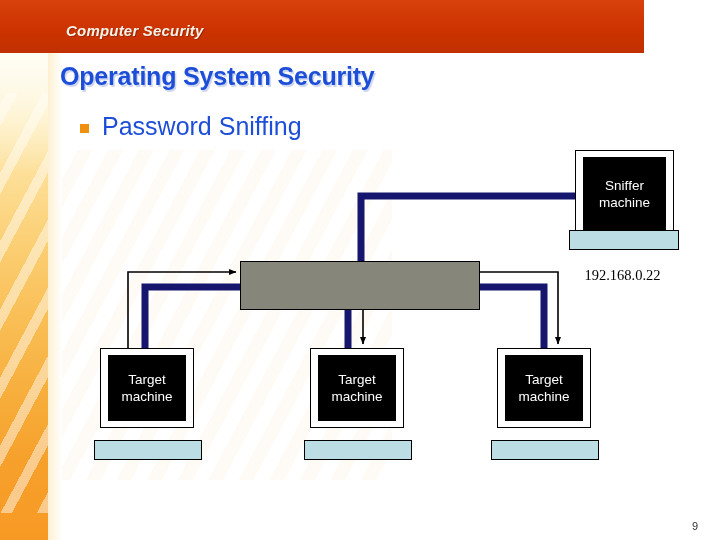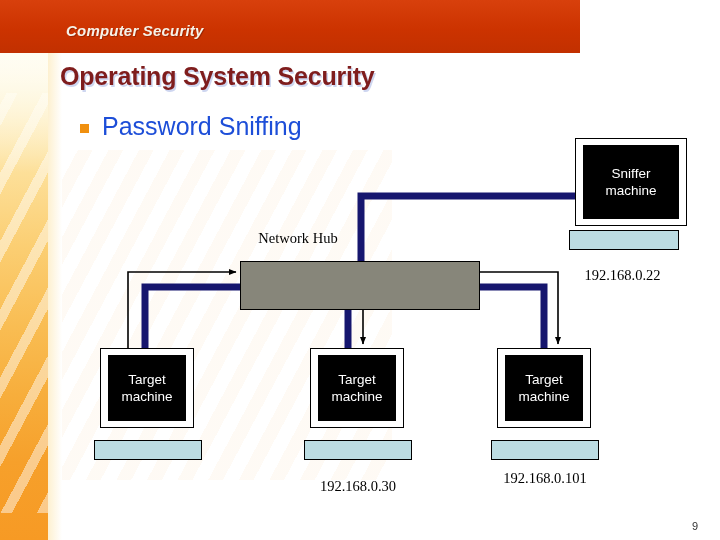--- a/index.html
+++ b/index.html
@@ -7,21 +7,21 @@
   body {
     width:720px; height:540px;
     background:#ffffff;
     font-family:"Liberation Sans", sans-serif;
     overflow:hidden;
     position:relative;
   }
 
   
   #banner{
-    position:absolute; left:0; top:0; width:580px; height:53px;
+    position:absolute; left:0; top:0; width:644px; height:53px;
     background:#d13507;
     background-image:linear-gradient(180deg,#d8400c 0%,#cc3300 55%,#c23000 100%);
   }
   #banner-title{
     position:absolute; left:66px; top:22px;
     font-size:15px; font-weight:bold; font-style:italic;
     color:#f6f2e8; letter-spacing:0.2px;
     text-shadow:1px 1px 0 rgba(120,28,0,.55);
     white-space:nowrap;
   }
@@ -55,21 +55,21 @@
     position:absolute; left:62px; top:150px; width:330px; height:330px;
     background:repeating-linear-gradient(118deg,
       rgba(250,225,190,.00) 0px, rgba(250,225,190,.00) 14px,
       rgba(250,222,186,.30) 14px, rgba(250,222,186,.30) 27px);
     opacity:.5; pointer-events:none;
   }
 
   
   #slide-title{
     position:absolute; left:60px; top:62px;
-    font-size:25px; font-weight:bold; color:#7f1d1d;
+    font-size:25px; font-weight:bold; color:#1d4ed8;
     letter-spacing:-0.2px; white-space:nowrap;
     text-shadow:1.5px 1.5px 0 rgba(190,200,235,.75);
   }
 
   
   #bullet-row{ position:absolute; left:80px; top:112px; display:flex; align-items:center; }
   #bullet-mark{ width:9px; height:9px; background:#f0900f; margin-right:13px; margin-top:4px; }
   #bullet-text{ font-size:25px; color:#1d4ed8; white-space:nowrap; }
 
   
@@ -144,24 +144,23 @@
 
     <path d="M478,287 L544,287 L544,350" stroke="#16166e" stroke-width="7" fill="none" stroke-linecap="butt"></path>
 
     <path d="M128,350 L128,272 L236,272" stroke="#000" stroke-width="1.6" fill="none" marker-end="url(#ah)"></path>
 
     <path d="M363,310 L363,344" stroke="#000" stroke-width="1.6" fill="none" marker-end="url(#ah)"></path>
 
     <path d="M480,272 L558,272 L558,344" stroke="#000" stroke-width="1.6" fill="none" marker-end="url(#ah)"></path>
   </svg>
 
-  <div id="hub-label">Network Hub</div>
   <div id="hub"></div>
 
-  <div class="monitor" style="left:575px; top:138px; width:112px; height:88px;">
+  <div class="monitor" style="left:575px; top:150px; width:99px; height:88px;">
     <div class="screen" style="left:7px; top:6px; right:7px; bottom:6px;">
       <span>Sniffer</span>
       <span>machine</span>
     </div>
   </div>
   <div class="keyboard" style="left:569px; top:230px; width:110px; height:20px;"></div>
   <div class="ip-label" style="left:510px; top:267px; width:225px;">192.168.0.22</div>
 
   <div class="monitor" style="left:100px; top:348px; width:94px; height:80px;">
     <div class="screen" style="left:7px; top:6px; right:7px; bottom:6px;">
@@ -171,26 +170,24 @@
   </div>
   <div class="keyboard" style="left:94px; top:440px; width:108px; height:20px;"></div>
 
   <div class="monitor" style="left:310px; top:348px; width:94px; height:80px;">
     <div class="screen" style="left:7px; top:6px; right:7px; bottom:6px;">
       <span>Target</span>
       <span>machine</span>
     </div>
   </div>
   <div class="keyboard" style="left:304px; top:440px; width:108px; height:20px;"></div>
-  <div class="ip-label" style="left:258px; top:478px; width:200px;">192.168.0.30</div>
 
   <div class="monitor" style="left:497px; top:348px; width:94px; height:80px;">
     <div class="screen" style="left:7px; top:6px; right:7px; bottom:6px;">
       <span>Target</span>
       <span>machine</span>
     </div>
   </div>
   <div class="keyboard" style="left:491px; top:440px; width:108px; height:20px;"></div>
-  <div class="ip-label" style="left:445px; top:470px; width:200px;">192.168.0.101</div>
 
 </div>
 
 <div id="page-number">9</div>
 
 </body></html>

